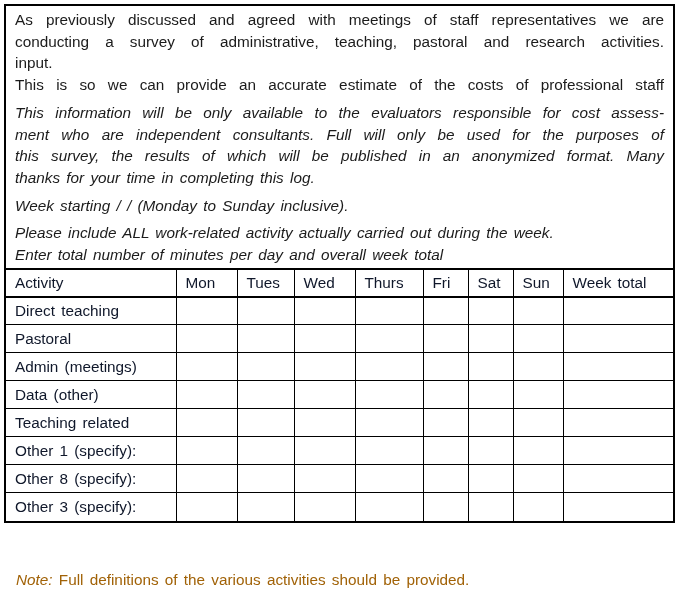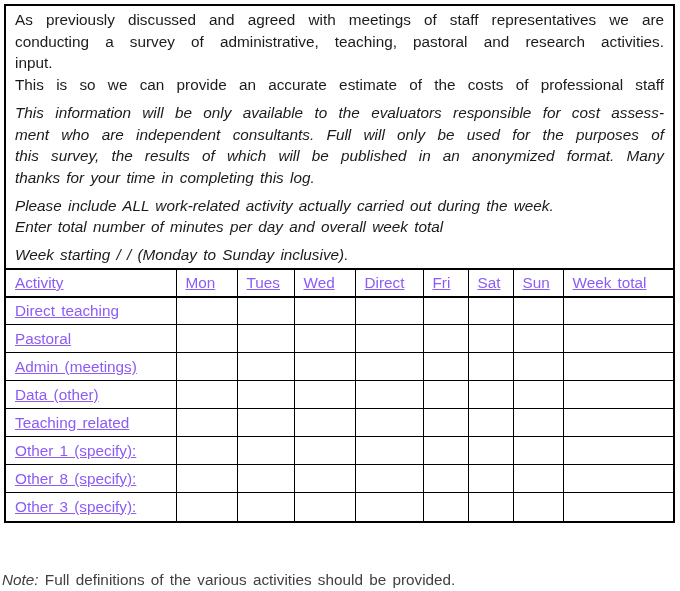--- a/index.html
+++ b/index.html
@@ -30,22 +30,21 @@
   }
   .para + .para { margin-top: 6px; font-style: italic; }
   .ln { text-align: left; white-space: normal; }
   .ln.j { text-align: justify; text-align-last: justify; }
   table.activity-table {
     border-collapse: collapse;
     table-layout: fixed;
     width: 667px;
     font-size: 15.3px;
     word-spacing: 2px;
-    color: #8b5cf6;
-    text-decoration: underline;
+    color: #0f172a;
   }
   table.activity-table th,
   table.activity-table td {
     border: 1.5px solid #000000;
     font-weight: normal;
     text-align: left;
     vertical-align: middle;
     padding: 0 4px 0 9px;
     overflow: hidden;
   }
@@ -55,26 +54,26 @@
     border-bottom: 2px solid #000000;
   }
   table.activity-table tbody td { height: 28px; }
   table.activity-table th:first-child,
   table.activity-table td:first-child { border-left: none; }
   table.activity-table th:last-child,
   table.activity-table td:last-child { border-right: none; }
   table.activity-table tbody tr:last-child td { border-bottom: none; }
   .note {
     position: absolute;
-    left: 2px;
+    left: 16px;
     top: 570px;
     font-size: 15.3px;
     line-height: 20px;
     word-spacing: 2px;
-    color: #404040;
+    color: #a16207;
   }
   .note .note-label { font-style: italic; }
 </style>
 </head>
 <body>
 
 <div class="page">
 
   <div class="form-box">
 
@@ -85,25 +84,25 @@
         <div class="ln">input.</div>
         <div class="ln j">This is so we can provide an accurate estimate of the costs of professional staff</div>
       </div>
       <div class="para">
         <div class="ln j">This information will be only available to the evaluators responsible for cost assess-</div>
         <div class="ln j">ment who are independent consultants. Full will only be used for the purposes of</div>
         <div class="ln j">this survey, the results of which will be published in an anonymized format.  Many</div>
         <div class="ln">thanks for your time in completing this log.</div>
       </div>
       <div class="para">
+        <div class="ln">Week starting / / (Monday to Sunday inclusive).</div>
+      </div>
+      <div class="para">
         <div class="ln">Please include ALL work-related activity actually carried out during the week.</div>
         <div class="ln">Enter total number of minutes per day and overall week total</div>
-      </div>
-      <div class="para">
-        <div class="ln">Week starting / / (Monday to Sunday inclusive).</div>
       </div>
     </div>
 
     <table class="activity-table">
       <colgroup>
         <col style="width:170px">
           <col style="width:61px">
           <col style="width:57px">
           <col style="width:61px">
         <col style="width:68px">
@@ -111,21 +110,21 @@
           <col style="width:45px">
           <col style="width:50px">
         <col style="width:110px">
       </colgroup>
       <thead>
         <tr>
           <th>Activity</th>
           <th>Mon</th>
           <th>Tues</th>
           <th>Wed</th>
-          <th>Direct</th>
+          <th>Thurs</th>
           <th>Fri</th>
           <th>Sat</th>
           <th>Sun</th>
           <th>Week total</th>
         </tr>
       </thead>
       <tbody>
         <tr>
           <td>Direct teaching</td>
           <td></td>

